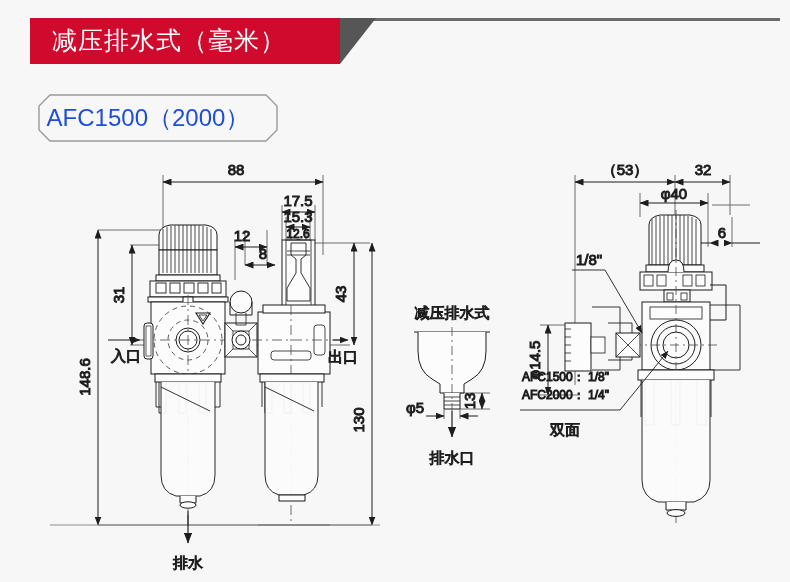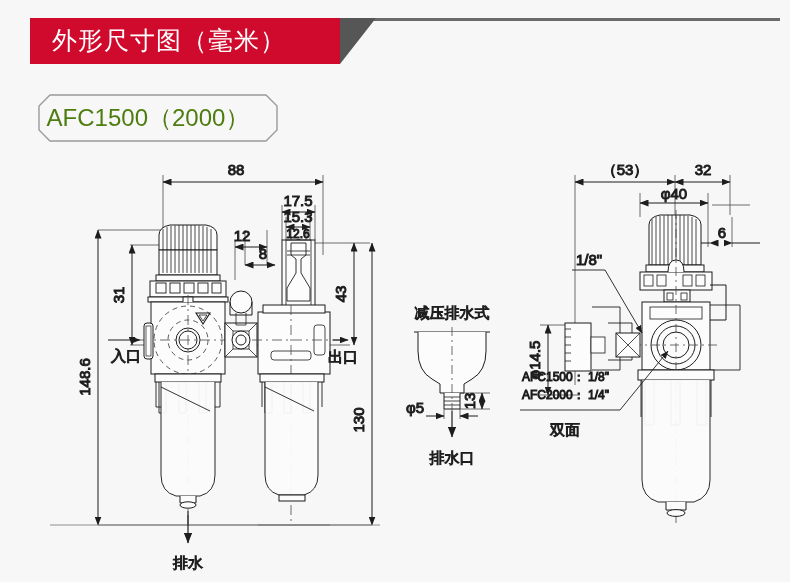--- a/index.html
+++ b/index.html
@@ -32,42 +32,42 @@
     position:absolute;left:310px;top:0px;width:440px;height:3px;background:#6b6b6b;
   }
 
   
   .model-tag{
     position:absolute;left:38px;top:94px;width:240px;height:48px;
   }
   .model-tag svg{position:absolute;left:0;top:0;}
   .model-tag .txt{
     position:absolute;left:0;top:0;width:220px;height:48px;
-    line-height:48px;text-align:center;font-size:24px;color:#4d7c0f;
+    line-height:48px;text-align:center;font-size:24px;color:#1d4ed8;
     font-family:"Liberation Sans","DejaVu Sans",sans-serif;
   }
 
   
   #drawing{position:absolute;left:0;top:155px;width:790px;height:427px;margin-left:20px;}
   #drawing svg{display:block;}
 
   .dimtxt{font-family:"Liberation Sans","DejaVu Sans",sans-serif;font-size:15px;fill:#1d1d1d;}
   .dimtxt-sm{font-family:"Liberation Sans","DejaVu Sans",sans-serif;font-size:12px;fill:#1d1d1d;}
   .cntxt{font-family:"DejaVu Sans","Liberation Sans",sans-serif;font-size:15px;fill:#1d1d1d;}
 </style>
 </head>
 <body>
 
 <div id="root">
 
   <div class="banner-wrap">
     <div class="banner-red"></div>
     <div class="banner-rule"></div>
     <div class="banner-tri"></div>
-    <div class="banner-title">外形尺寸图（毫米）</div>
+    <div class="banner-title">减压排水式（毫米）</div>
   </div>
 
   <div class="model-tag">
     <svg width="240" height="48" viewBox="0 0 240 48">
       <polygon points="12,1 228,1 239,12 239,36 228,47 12,47 1,36 1,12" fill="none" stroke="#9a9a9a" stroke-width="1.4"></polygon>
     </svg>
     <div class="txt">AFC1500（2000）</div>
   </div>
 
   <div id="drawing">

